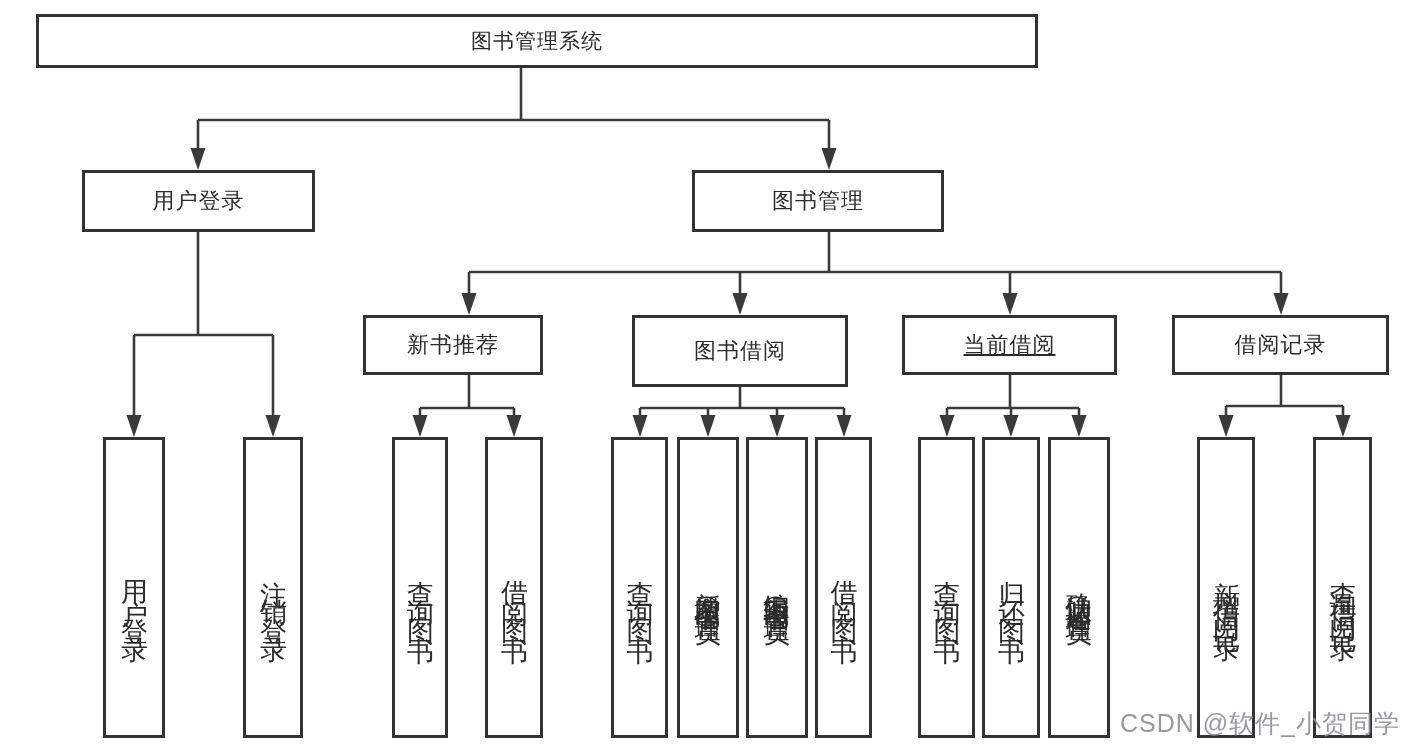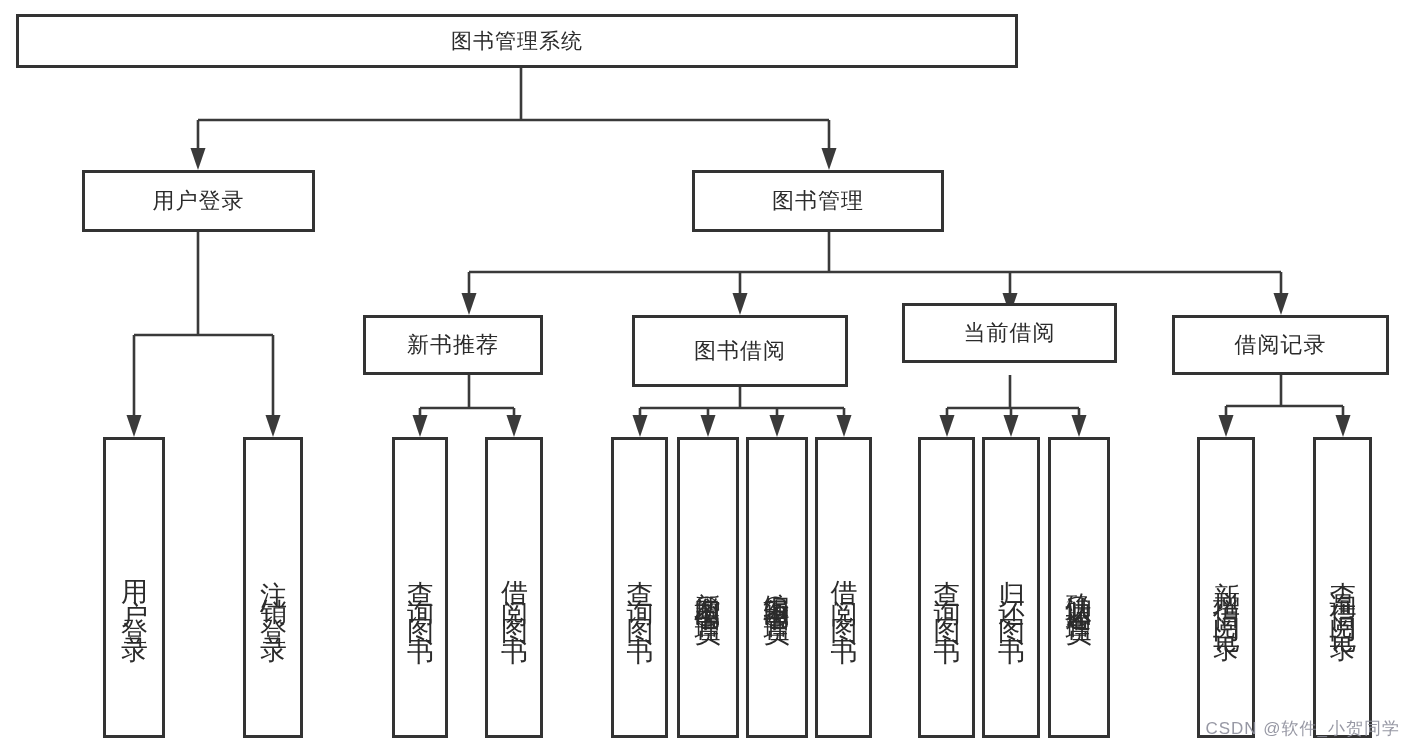--- a/index.html
+++ b/index.html
@@ -41,21 +41,21 @@
     font-size: 27px;
     letter-spacing: 19px;
     margin-bottom: -19px; 
   }
   .leaf.mid .lbl  { letter-spacing: 11px; margin-bottom: -11px; }
   .leaf.long .lbl { font-size: 26px; letter-spacing: 4px; margin-bottom: -4px; }
 
   .watermark {
     position: absolute;
     right: 5px; bottom: 7px;
-    font-size: 17px;
+    font-size: 25px;
     color: rgba(142, 143, 156, 0.92);
     letter-spacing: 1px;
     white-space: nowrap;
   }
 </style>
 </head>
 <body>
 
 <div class="stage">
 
@@ -102,38 +102,38 @@
       <polygon class="ah" points="1071.5,415 1086.5,415 1079,437"></polygon>
     </g>
 
     <g>
       <path class="ln" d="M1281,375 V406 M1226,406 H1343 M1226,406 V427 M1343,406 V427"></path>
       <polygon class="ah" points="1218.5,415 1233.5,415 1226,437"></polygon>
       <polygon class="ah" points="1335.5,415 1350.5,415 1343,437"></polygon>
     </g>
   </svg>
 
-  <div class="node lvl1" style="left:16px; top:14px; width:1002px; height:54px;">
+  <div class="node lvl1" style="left:36px; top:14px; width:1002px; height:54px;">
     <span>图书管理系统</span>
   </div>
 
   <div class="node lvl2" style="left:82px; top:170px; width:233px; height:62px;">
     <span>用户登录</span>
   </div>
   <div class="node lvl2" style="left:692px; top:170px; width:252px; height:62px;">
     <span>图书管理</span>
   </div>
 
   <div class="node lvl3" style="left:363px; top:315px; width:180px; height:60px;">
     <span>新书推荐</span>
   </div>
   <div class="node lvl3" style="left:632px; top:315px; width:216px; height:72px;">
     <span>图书借阅</span>
   </div>
-  <div class="node lvl3" style="left:902px; top:303px; width:215px; height:60px;">
+  <div class="node lvl3" style="left:902px; top:315px; width:215px; height:60px;text-decoration:underline;">
     <span>当前借阅</span>
   </div>
   <div class="node lvl3" style="left:1172px; top:315px; width:217px; height:60px;">
     <span>借阅记录</span>
   </div>
 
   <div class="leaf" style="left:103px; top:437px; width:62px; height:301px;">
     <span class="lbl">用户登录</span>
   </div>
   <div class="leaf" style="left:243px; top:437px; width:60px; height:301px;">

